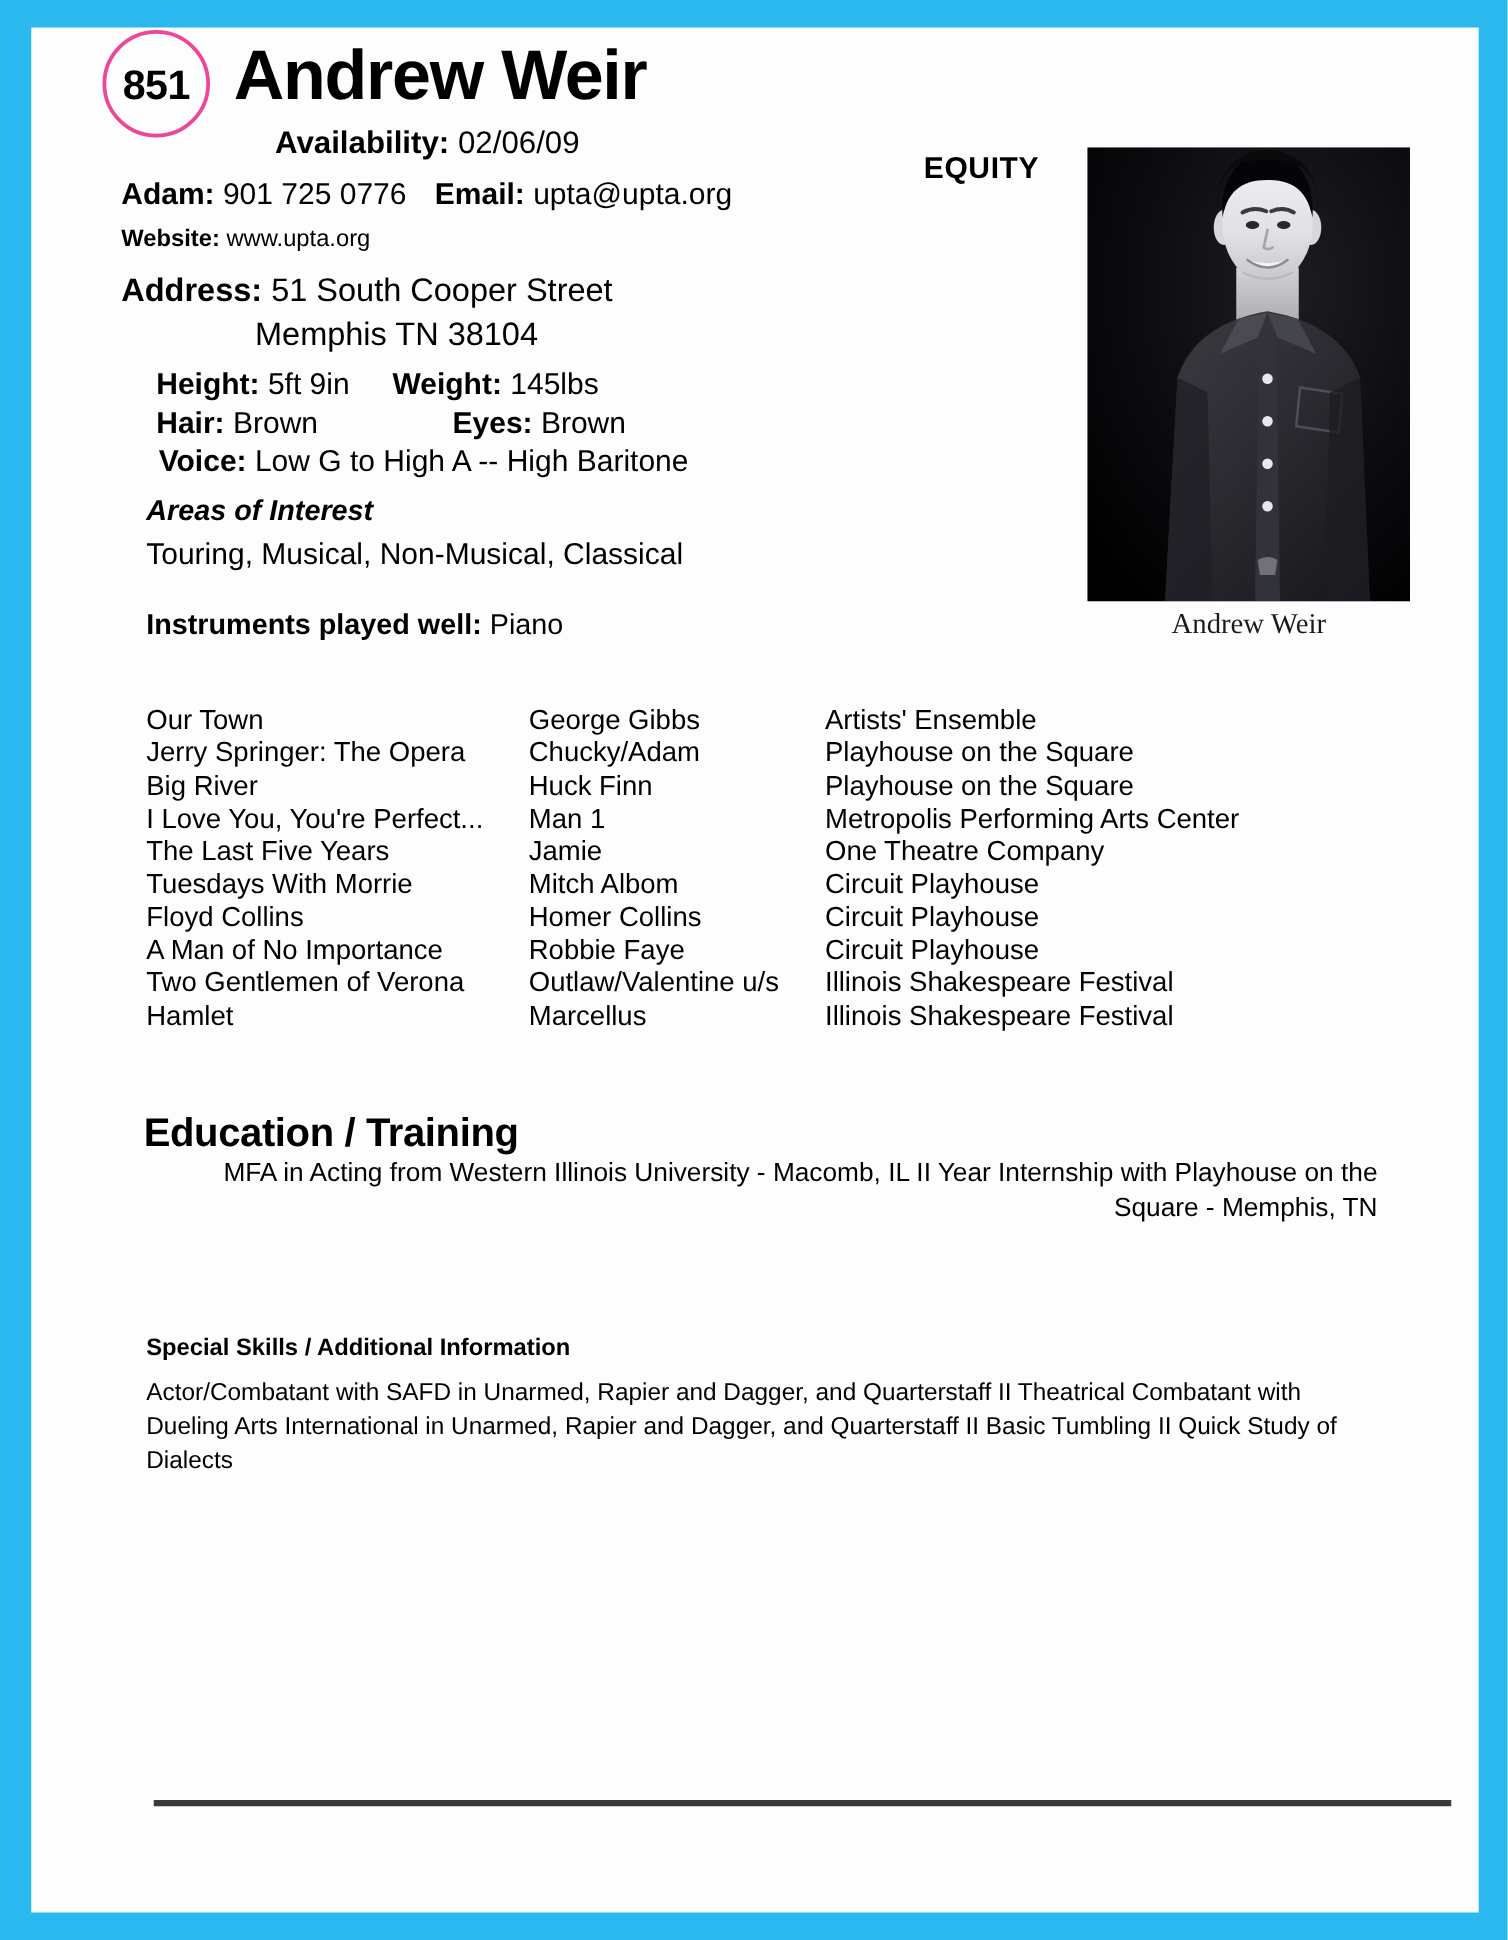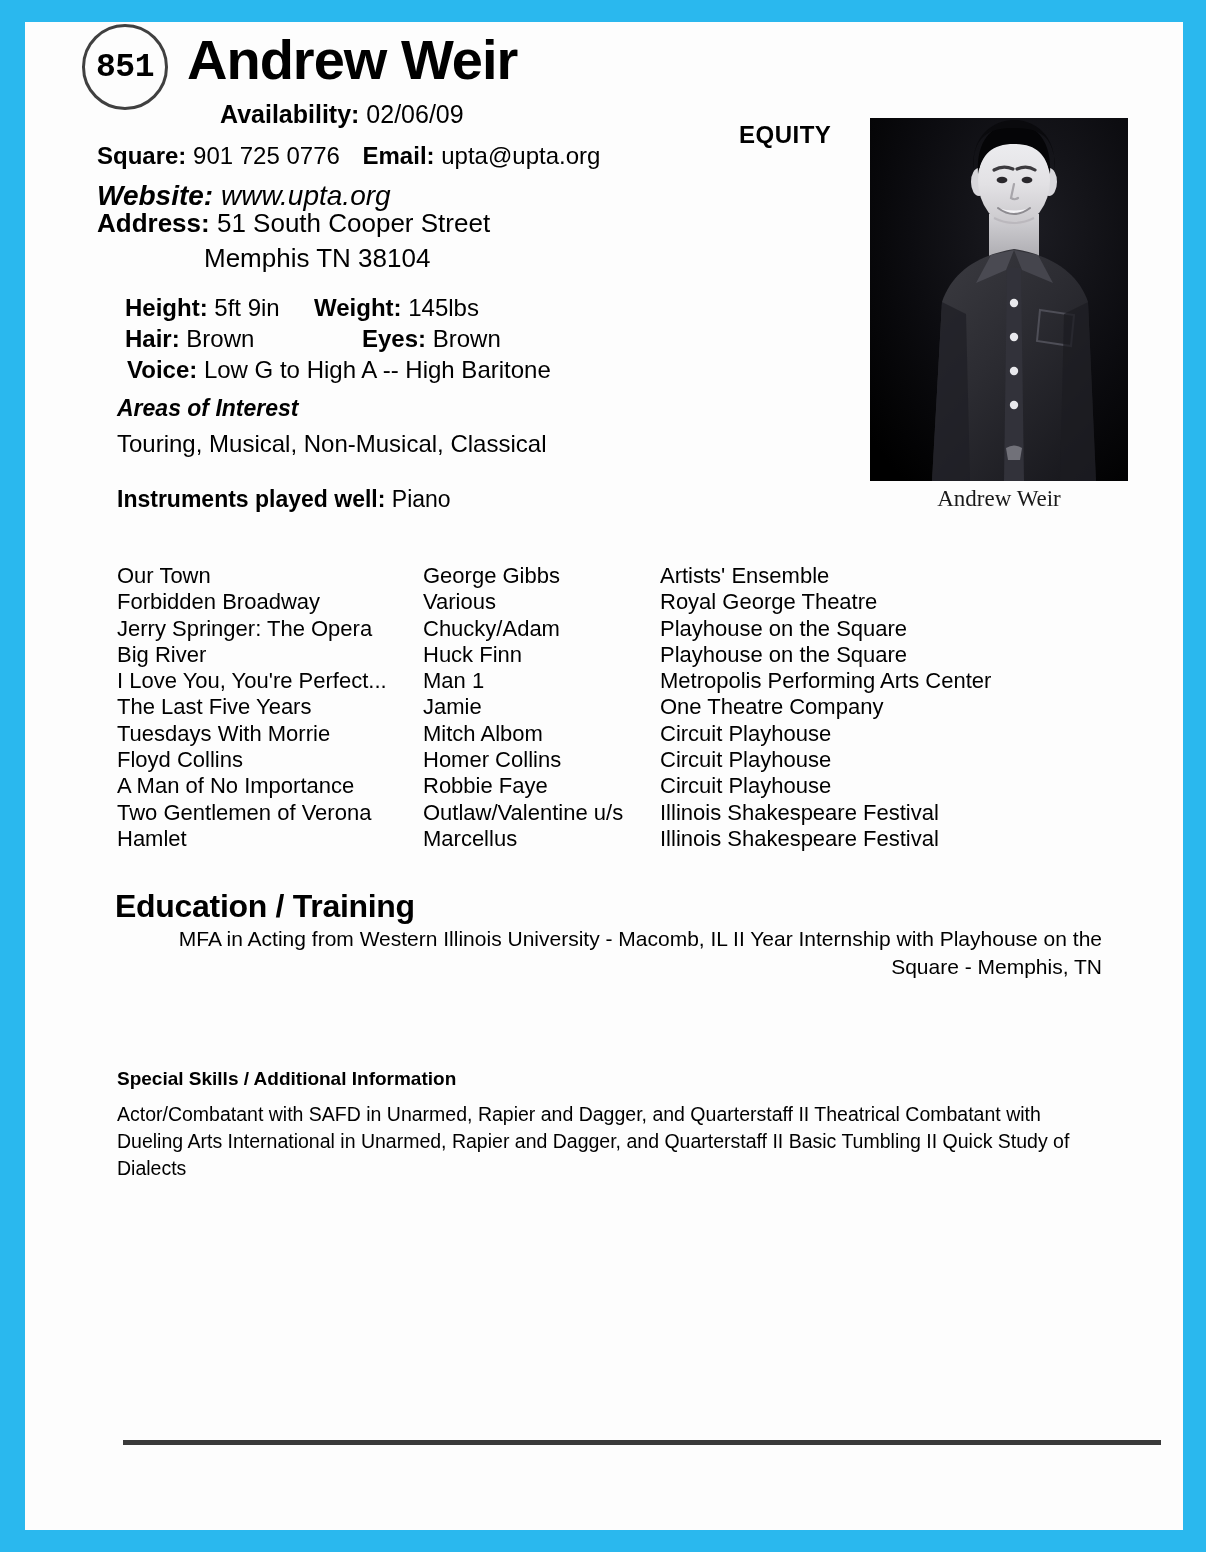--- a/index.html
+++ b/index.html
@@ -40,27 +40,26 @@
     top: 2px;
     width: 700px;
     height: 92px;
   }
   #id-badge {
     position: absolute;
     left: 0px;
     top: 0px;
     width: 86px;
     height: 86px;
-    border: 3px solid #404040;
+    border: 3px solid #ec4899;
     border-radius: 50%;
     box-sizing: border-box;
     display: flex;
     align-items: center;
     justify-content: center;
-    font-family: Liberation Mono, monospace;
   }
   #id-badge-number {
     font-size: 33px;
     font-weight: bold;
     color: #000;
     letter-spacing: -0.5px;
     line-height: 1;
   }
   #actor-name {
     position: absolute;
@@ -93,23 +92,22 @@
     margin-left: 123px;
     font-size: 25px;
     margin-bottom: 17px;
   }
   #phone-email-line {
     font-size: 24px;
     margin-bottom: 14px;
   }
   #email-group { margin-left: 16px; }
   #website-line {
-    font-size: 28px;
-    margin-bottom: 0;
-    font-style: italic;
+    font-size: 19px;
+    margin-bottom: 18px;
   }
   #address-line-1 {
     font-size: 26px;
     margin-bottom: 9px;
   }
   #address-line-2 {
     font-size: 26px;
     margin-left: 107px;
     margin-bottom: 18px;
   }
@@ -281,21 +279,21 @@
       <div id="actor-name">Andrew Weir</div>
     </div>
 
     <div id="contact-block">
       <div class="line" id="availability-line">
         <span class="lbl">Availability:</span>
         <span class="val">02/06/09</span>
       </div>
 
       <div class="line" id="phone-email-line">
-        <span class="lbl">Square:</span>
+        <span class="lbl">Adam:</span>
         <span class="val">901 725 0776</span>
         <span id="email-group">
           <span class="lbl">Email:</span>
           <span class="val">upta@upta.org</span>
         </span>
       </div>
 
       <div class="line" id="website-line">
         <span class="lbl">Website:</span>
         <span class="val">www.upta.org</span>
@@ -430,25 +428,20 @@
     <div id="headshot-caption">Andrew Weir</div>
 
 
     <div id="perf-table">
       <div class="perf-row">
         <span class="perf-show">Our Town</span>
         <span class="perf-role">George Gibbs</span>
         <span class="perf-venue">Artists' Ensemble</span>
       </div>
       <div class="perf-row">
-        <span class="perf-show">Forbidden Broadway</span>
-        <span class="perf-role">Various</span>
-        <span class="perf-venue">Royal George Theatre</span>
-      </div>
-      <div class="perf-row">
         <span class="perf-show">Jerry Springer: The Opera</span>
         <span class="perf-role">Chucky/Adam</span>
         <span class="perf-venue">Playhouse on the Square</span>
       </div>
       <div class="perf-row">
         <span class="perf-show">Big River</span>
         <span class="perf-role">Huck Finn</span>
         <span class="perf-venue">Playhouse on the Square</span>
       </div>
       <div class="perf-row">

